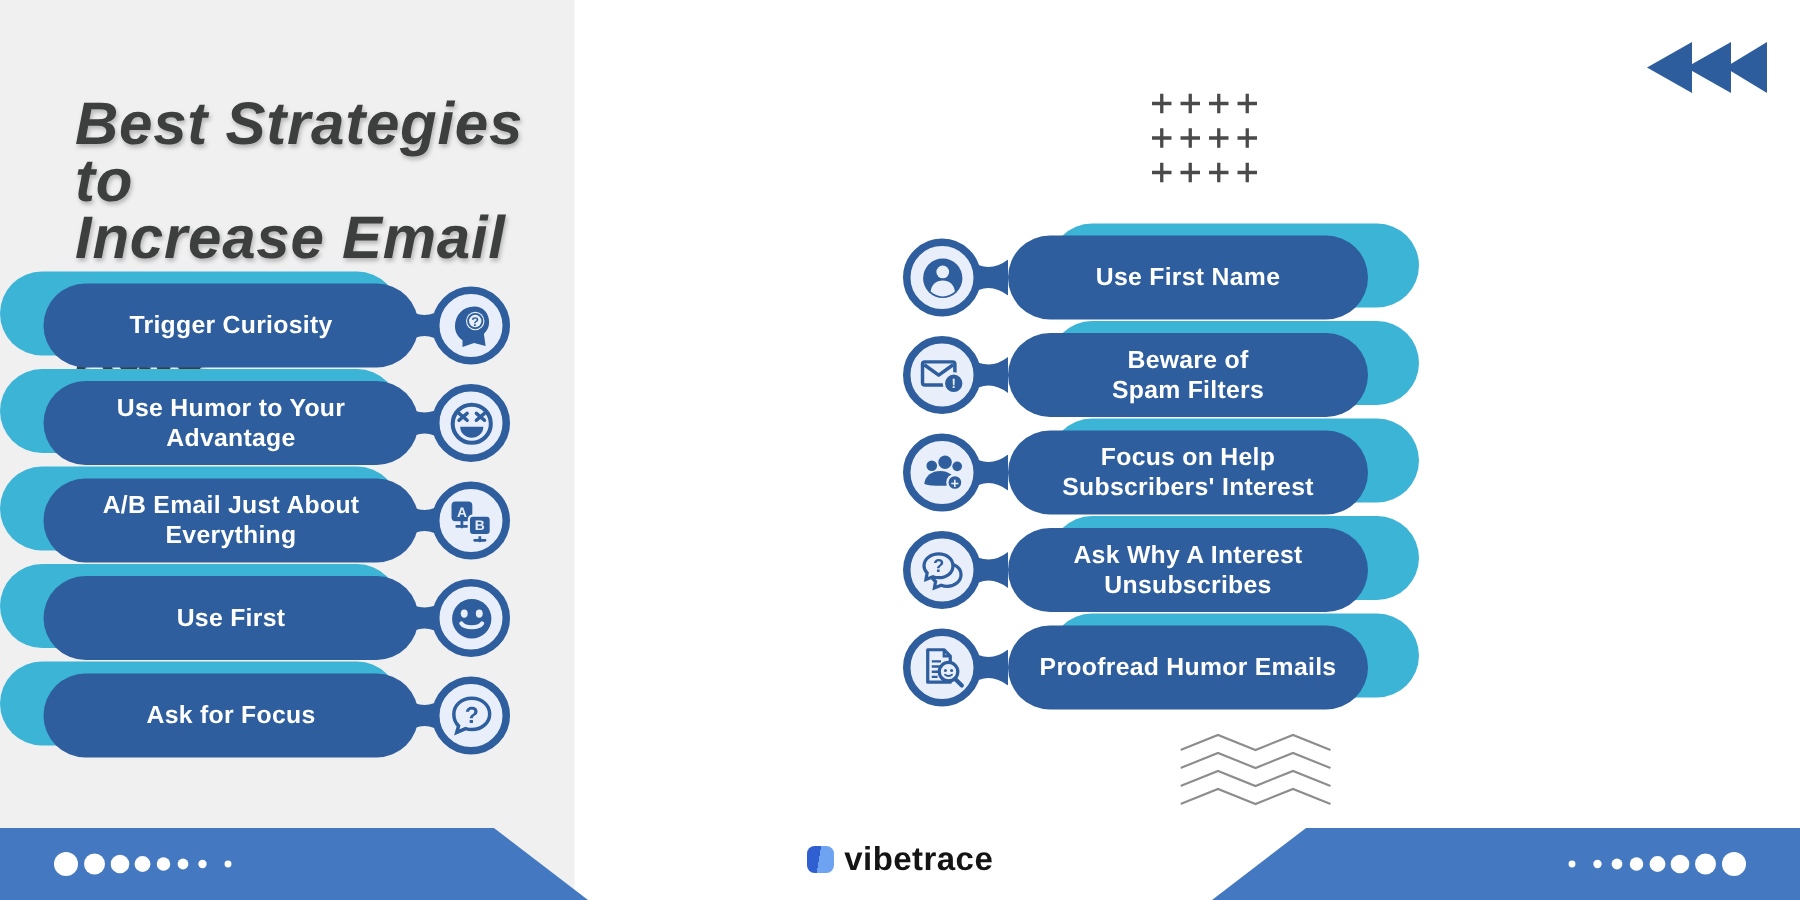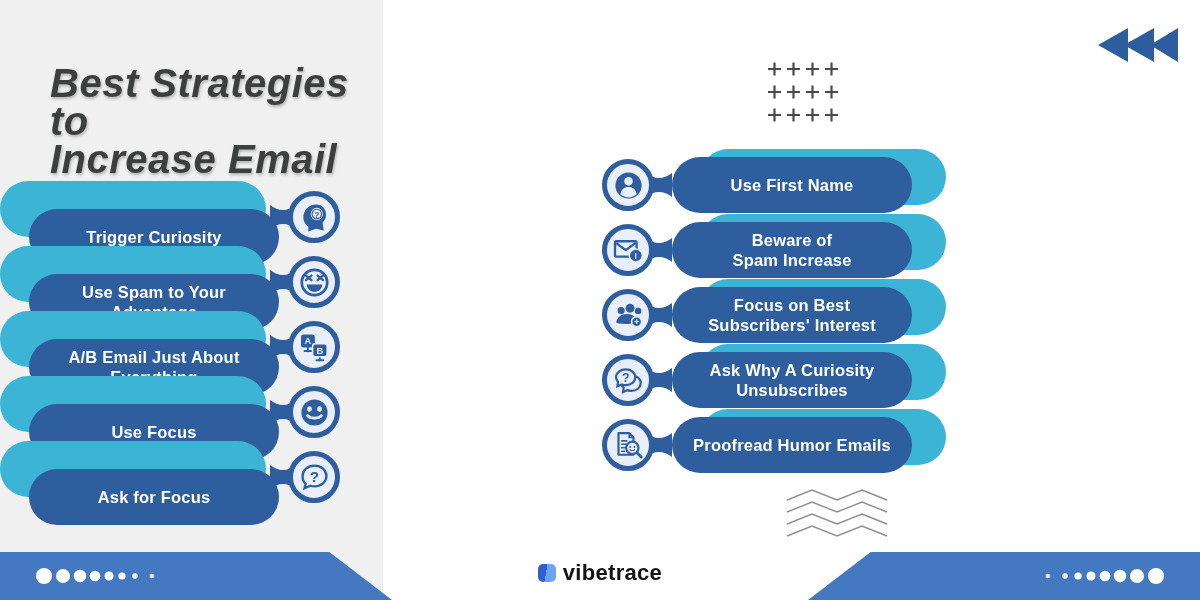--- a/index.html
+++ b/index.html
@@ -29,21 +29,21 @@
     box-sizing:border-box;
   }
   .neck{position:absolute;top:24px;width:26px;height:24px;}
   .circle{
     position:absolute;top:10px;width:52px;height:52px;box-sizing:border-box;
     background:#e9eefb;border:5px solid #2e5e9d;border-radius:50%;
     display:flex;align-items:center;justify-content:center;z-index:3;
   }
   .circle svg{width:37px;height:37px;display:block;}
   .item.left  .pill-back{left:0;width:266px;}
-  .item.left  .pill{left:29px;width:250px;margin-top:20px;}
+  .item.left  .pill{left:29px;width:250px;}
   .item.left  .neck{left:270px;}
   .item.left  .circle{left:288px;}
   .item.right .circle{left:0;}
   .item.right .neck{left:44px;}
   .item.right .pill{left:70px;width:240px;}
   .item.right .pill-back{left:98px;width:246px;}
   
   .rewind{position:absolute;left:1094px;top:27px;}
   .plus-grid{position:absolute;left:767px;top:62px;}
   .zigzag{position:absolute;left:787px;top:487px;}
@@ -96,21 +96,21 @@
         <path d="M16 42v-6C12 33.5 9.5 29 9.5 24 9.5 14.5 16.5 7 26 7c8.5 0 13 6.5 13 13.5 0 4.5-2 7.5-4.5 10l1.5 10.5-10-2.5-10 3.5z" fill="#2e5e9d"></path>
         <circle cx="27" cy="19.5" r="8" fill="#e9eefb"></circle>
         <circle cx="27" cy="19.5" r="6.2" fill="none" stroke="#2e5e9d" stroke-width="1.6"></circle>
         <text x="27" y="24" font-size="11" font-weight="bold" fill="#2e5e9d" text-anchor="middle" font-family="Liberation Sans,sans-serif">?</text>
       </svg>
     </div>
   </div>
 
   <div class="item left" style="top:246px">
     <div class="pill-back"></div>
-    <div class="pill">Use Spam to Your
+    <div class="pill">Use Humor to Your
 Advantage</div>
     <svg class="neck" viewBox="0 0 26 24">
         <path d="M0 0 Q13 10 26 0 V24 Q13 14 0 24 Z" fill="#2e5e9d"></path>
       </svg>
     <div class="circle">
       <svg viewBox="0 0 48 48">
         <circle cx="24" cy="24" r="16.5" fill="none" stroke="#2e5e9d" stroke-width="3.5"></circle>
         <path d="M13 15l7 6M20 15l-7 6 M35 15l-7 6M28 15l7 6" stroke="#2e5e9d" stroke-width="3" stroke-linecap="round" fill="none"></path>
         <path d="M14 26.5h20c0 6-5 9.5-10 9.5s-10-3.5-10-9.5z" fill="#2e5e9d"></path>
       </svg>
@@ -130,21 +130,21 @@
         <rect x="6.5" y="7" width="18" height="17" rx="3.5" fill="#2e5e9d"></rect>
         <text x="15.5" y="20" font-size="12" font-weight="bold" fill="#e9eefb" text-anchor="middle" font-family="Liberation Sans,sans-serif">A</text>
         <rect x="21.5" y="19" width="19" height="17" rx="3.5" fill="#2e5e9d" stroke="#e9eefb" stroke-width="2"></rect>
         <text x="31" y="32" font-size="12" font-weight="bold" fill="#e9eefb" text-anchor="middle" font-family="Liberation Sans,sans-serif">B</text>
       </svg>
     </div>
   </div>
 
   <div class="item left" style="top:376px">
     <div class="pill-back"></div>
-    <div class="pill">Use Focus</div>
+    <div class="pill">Use First</div>
     <svg class="neck" viewBox="0 0 26 24">
         <path d="M0 0 Q13 10 26 0 V24 Q13 14 0 24 Z" fill="#2e5e9d"></path>
       </svg>
     <div class="circle">
       <svg viewBox="0 0 48 48">
         <circle cx="24" cy="24" r="17" fill="#2e5e9d"></circle>
         <ellipse cx="17.5" cy="19.5" rx="3" ry="3.6" fill="#e9eefb"></ellipse>
         <ellipse cx="30.5" cy="19.5" rx="3" ry="3.6" fill="#e9eefb"></ellipse>
         <path d="M15 28c3 4.5 15 4.5 18 0" stroke="#e9eefb" stroke-width="3.6" fill="none" stroke-linecap="round"></path>
       </svg>
@@ -176,56 +176,56 @@
         <circle cx="24" cy="24" r="17" fill="#2e5e9d"></circle>
         <circle cx="24" cy="18.5" r="5.5" fill="#e9eefb"></circle>
         <path d="M13.5 35.5c1-6.5 5-9.5 10.5-9.5s9.5 3 10.5 9.5c-3 2.6-6.5 4.2-10.5 4.2s-7.5-1.6-10.5-4.2z" fill="#e9eefb"></path>
       </svg>
     </div>
   </div>
 
   <div class="item right" style="left:602px;top:214px">
     <div class="pill-back"></div>
     <div class="pill">Beware of
-Spam Increase</div>
+Spam Filters</div>
     <svg class="neck" viewBox="0 0 26 24">
         <path d="M0 0 Q13 10 26 0 V24 Q13 14 0 24 Z" fill="#2e5e9d"></path>
       </svg>
     <div class="circle">
       <svg viewBox="0 0 48 48">
         <rect x="6.5" y="12" width="28" height="20" rx="2" fill="none" stroke="#2e5e9d" stroke-width="3"></rect>
         <path d="M8 14.5l12.5 9L33 14.5" fill="none" stroke="#2e5e9d" stroke-width="3" stroke-linejoin="round"></path>
         <circle cx="33.5" cy="30.5" r="8.5" fill="#2e5e9d" stroke="#e9eefb" stroke-width="2"></circle>
         <text x="33.5" y="35" font-size="11.5" font-weight="bold" fill="#e9eefb" text-anchor="middle" font-family="Liberation Sans,sans-serif">!</text>
       </svg>
     </div>
   </div>
 
   <div class="item right" style="left:602px;top:279px">
     <div class="pill-back"></div>
-    <div class="pill">Focus on Best
+    <div class="pill">Focus on Help
 Subscribers' Interest</div>
     <svg class="neck" viewBox="0 0 26 24">
         <path d="M0 0 Q13 10 26 0 V24 Q13 14 0 24 Z" fill="#2e5e9d"></path>
       </svg>
     <div class="circle">
       <svg viewBox="0 0 48 48">
         <circle cx="14.5" cy="17.5" r="4.6" fill="#2e5e9d"></circle>
         <circle cx="26" cy="14.5" r="5.8" fill="#2e5e9d"></circle>
         <circle cx="36.5" cy="18" r="4.2" fill="#2e5e9d"></circle>
         <path d="M8 33c1-7 6.5-11 14-11 7 0 12.5 4 13.5 11-4 2.5-23.5 2.5-27.5 0z" fill="#2e5e9d"></path>
         <circle cx="34.5" cy="32" r="6.5" fill="#2e5e9d" stroke="#e9eefb" stroke-width="2"></circle>
         <text x="34.5" y="36.5" font-size="12" font-weight="bold" fill="#e9eefb" text-anchor="middle" font-family="Liberation Sans,sans-serif">+</text>
       </svg>
     </div>
   </div>
 
   <div class="item right" style="left:602px;top:344px">
     <div class="pill-back"></div>
-    <div class="pill">Ask Why A Curiosity
+    <div class="pill">Ask Why A Interest
 Unsubscribes</div>
     <svg class="neck" viewBox="0 0 26 24">
         <path d="M0 0 Q13 10 26 0 V24 Q13 14 0 24 Z" fill="#2e5e9d"></path>
       </svg>
     <div class="circle">
       <svg viewBox="0 0 48 48">
         <path d="M33 18.5c4 1.6 6.8 4.8 6.8 8.8 0 6-5.5 10.2-12 10.2-1.9 0-3.6-.4-5.2-1l-5.8 2.4 1-5.6c-2.3-1.8-3.6-3.9-3.9-6.3" fill="none" stroke="#2e5e9d" stroke-width="2.8"></path>
         <path d="M20.5 9.5c6.8 0 12.3 4.3 12.3 10.3S27.3 30 20.5 30c-1.8 0-3.5-.3-5-.9L9.5 31.5l1-5.7c-1.7-1.7-2.7-3.9-2.7-6C7.8 13.8 13.7 9.5 20.5 9.5z" fill="#e9eefb" stroke="#2e5e9d" stroke-width="2.8"></path>
         <text x="20.5" y="25.5" font-size="16" font-weight="bold" fill="#2e5e9d" text-anchor="middle" font-family="Liberation Sans,sans-serif">?</text>
       </svg>

